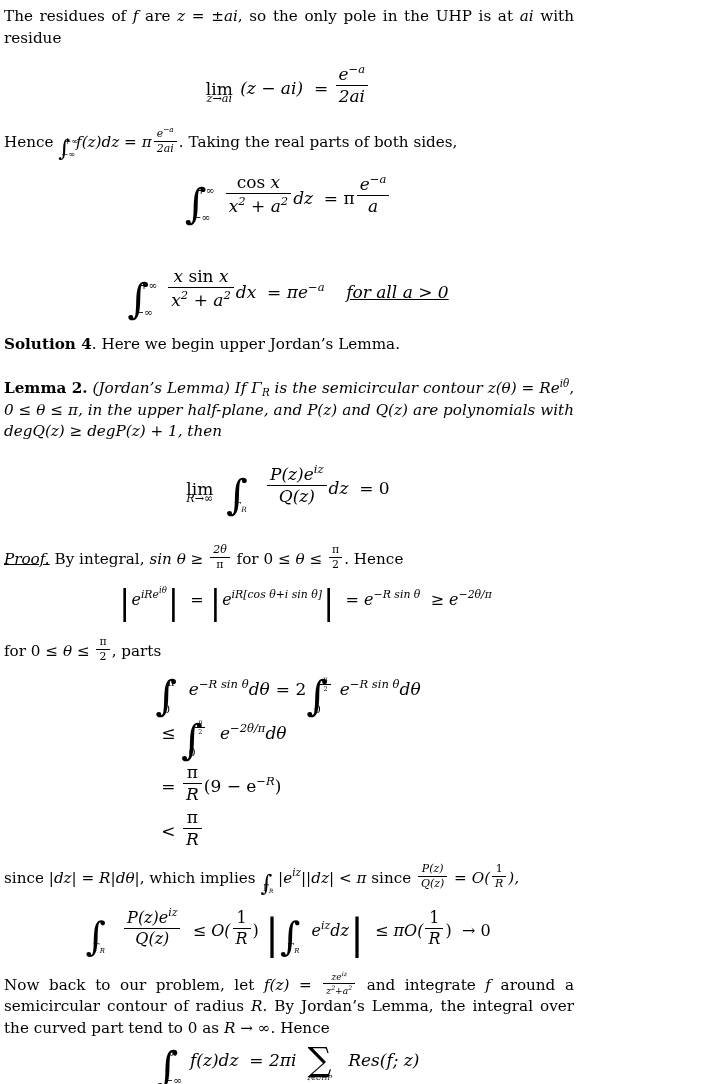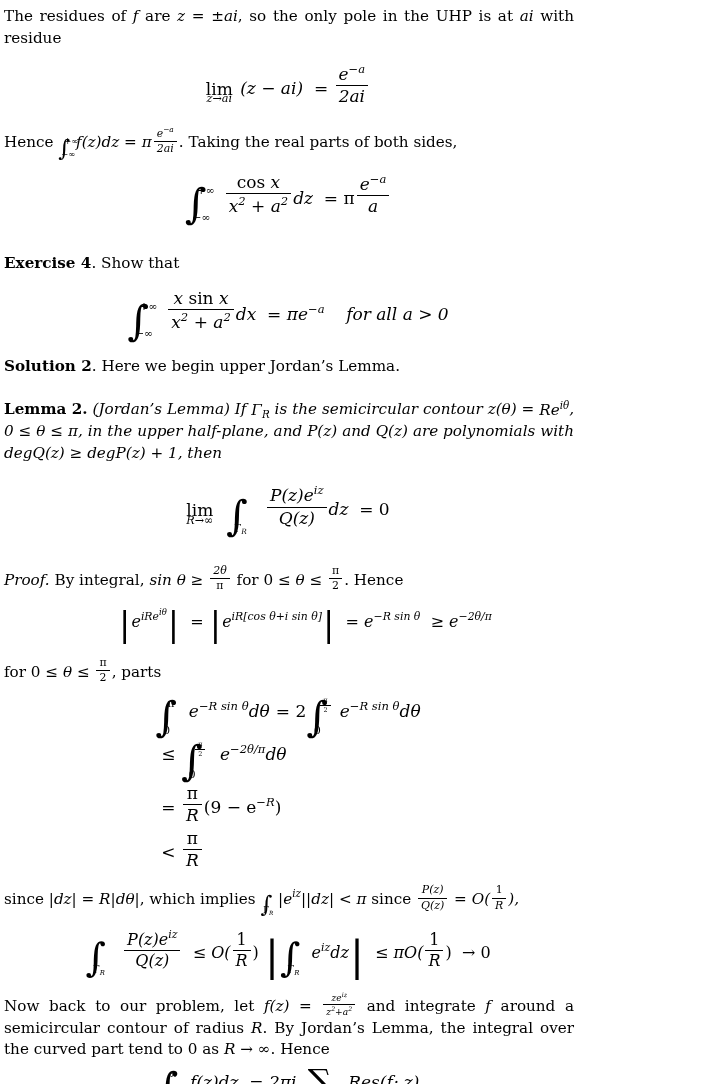--- a/index.html
+++ b/index.html
@@ -24,21 +24,21 @@
   }
   .para {
     margin: 0;
     padding: 0 2px 0 4px;
     line-height: 1.42;
     text-align: justify;
     font-size: 15.2px;
   }
   .para.nojust { text-align: left; }
   .bold { font-weight: bold; }
-  .ital { font-style: italic; }
+  .ital { font-style: italic; text-decoration: underline; }
   .mi { font-style: italic; font-family: "DejaVu Serif", "Liberation Serif", serif; }
   .mup { font-style: normal; }
 
   
   .display {
     text-align: center;
     margin: 0;
     padding: 0;
     font-size: 16px;
   }
@@ -179,39 +179,36 @@
     <span class="eq m">
       <span class="intg"><span class="sym">∫</span><span class="lim-top">+∞</span><span class="lim-bot">−∞</span></span>
       &nbsp;&nbsp;<span class="frac"><span class="num mup"><span class="mup" style="font-style:normal;">cos</span>&nbsp;<span class="mi">x</span></span><span class="den"><span class="mi">x</span><sup class="e mup">2</sup>&nbsp;<span class="mup">+</span>&nbsp;<span class="mi">a</span><sup class="e mup">2</sup></span></span><span class="mi">dz</span>
       &nbsp;<span class="mup">=</span>&nbsp;<span class="mup">π</span><span class="frac"><span class="num"><span class="mi">e</span><sup class="e">−a</sup></span><span class="den mi">a</span></span>
     </span>
   </div>
 
   <span class="spacer-lg"></span>
   <span class="spacer-md"></span>
 
-  <p class="para nojust">
-    <span class="bold">Exercise 4</span><span>.</span><span> Show that</span>
-  </p>
 
   <span class="spacer-md"></span>
 
   <div class="display" style="font-size:17px;">
     <span class="eq m">
       <span class="intg"><span class="sym">∫</span><span class="lim-top">+∞</span><span class="lim-bot">−∞</span></span>
       &nbsp;&nbsp;<span class="frac"><span class="num"><span class="mi">x</span>&nbsp;<span class="mup" style="font-style:normal;">sin</span>&nbsp;<span class="mi">x</span></span><span class="den"><span class="mi">x</span><sup class="e mup">2</sup>&nbsp;<span class="mup">+</span>&nbsp;<span class="mi">a</span><sup class="e mup">2</sup></span></span><span class="mi">dx</span>
       &nbsp;<span class="mup">=</span>&nbsp;<span class="mi">πe</span><sup class="e">−a</sup>
       &nbsp;&nbsp;&nbsp;<span class="ital" style="font-style:italic;">for all a &gt; 0</span>
     </span>
   </div>
 
   <span class="spacer-lg"></span>
 
   <p class="para nojust">
-    <span class="bold">Solution 2</span><span>.</span><span> Here we begin upper Jordan’s Lemma.</span>
+    <span class="bold">Solution 4</span><span>.</span><span> Here we begin upper Jordan’s Lemma.</span>
   </p>
 
   <span class="spacer-lg"></span>
 
   <p class="para" style="font-style:italic;">
     <span class="bold" style="font-style:normal;">Lemma 2</span><span class="bold" style="font-style:normal;">.</span><span>  (Jordan’s Lemma) If </span><span class="m mup"><span>Γ</span><sub class="e mup">R</sub></span><span> is the semicircular contour </span><span class="m mi">z(θ)</span>&nbsp;<span class="m mup">=</span>&nbsp;<span class="m mi"><span>Re</span><sup class="e">iθ</sup></span><span>, 0 ≤ </span><span class="m mi">θ</span><span> ≤ </span><span class="m mup">π</span><span>, in the upper half-plane, and </span><span class="m mi">P(z)</span><span> and </span><span class="m mi">Q(z)</span><span> are polynomials with </span><span class="m mi">degQ(z)</span><span class="m mup"> ≥ </span><span class="m mi">degP(z) + 1</span><span>, then</span>
   </p>
 
   <span class="spacer-lg"></span>
 

